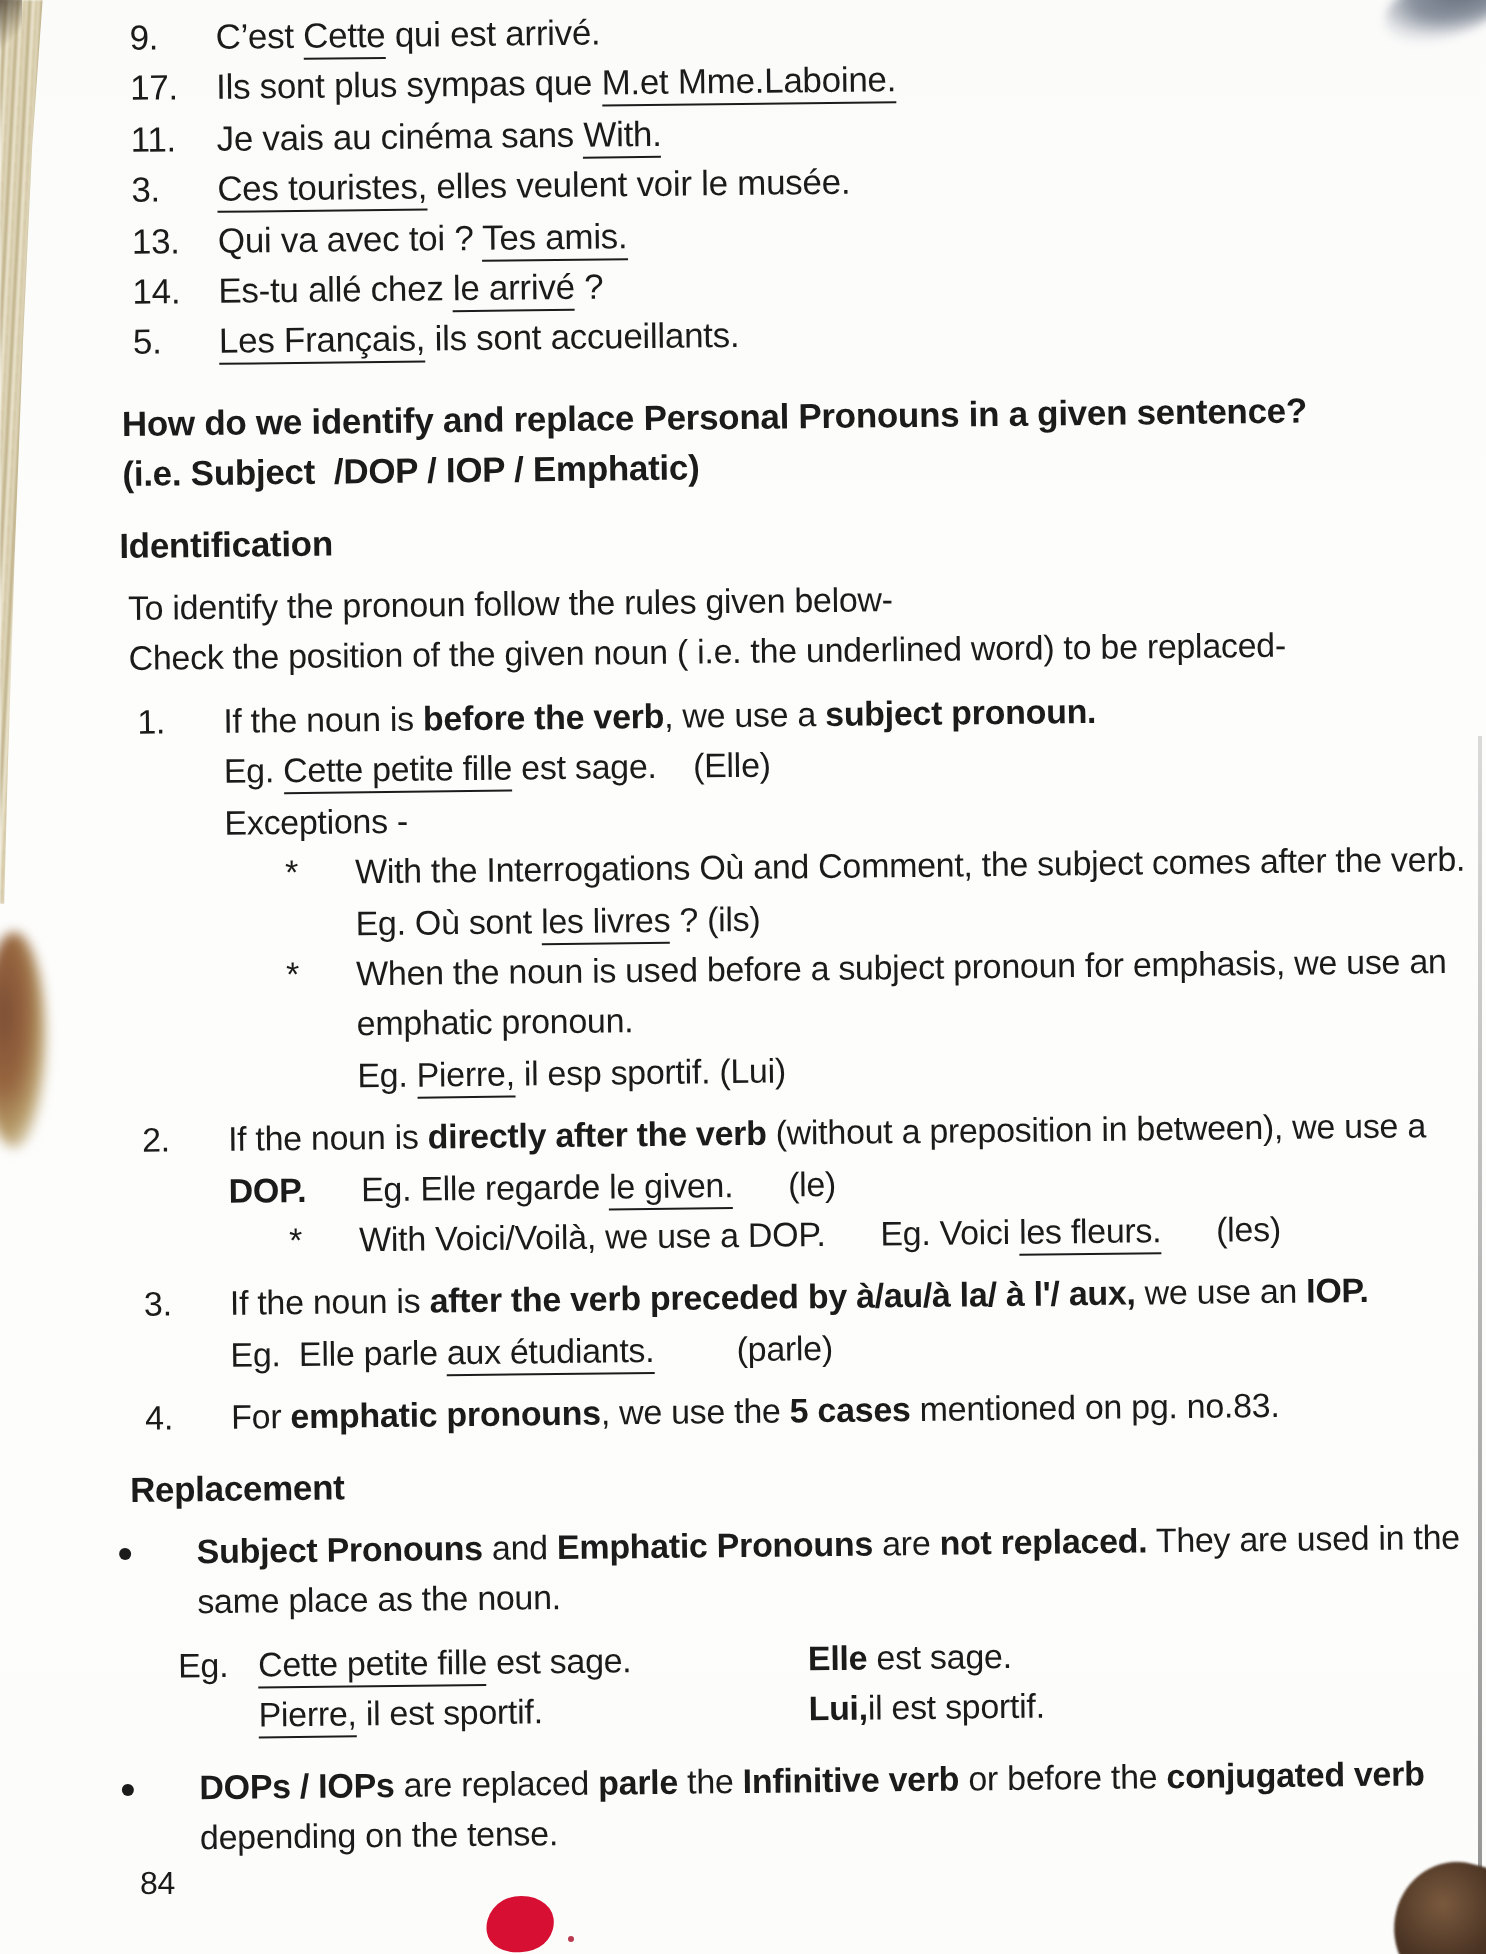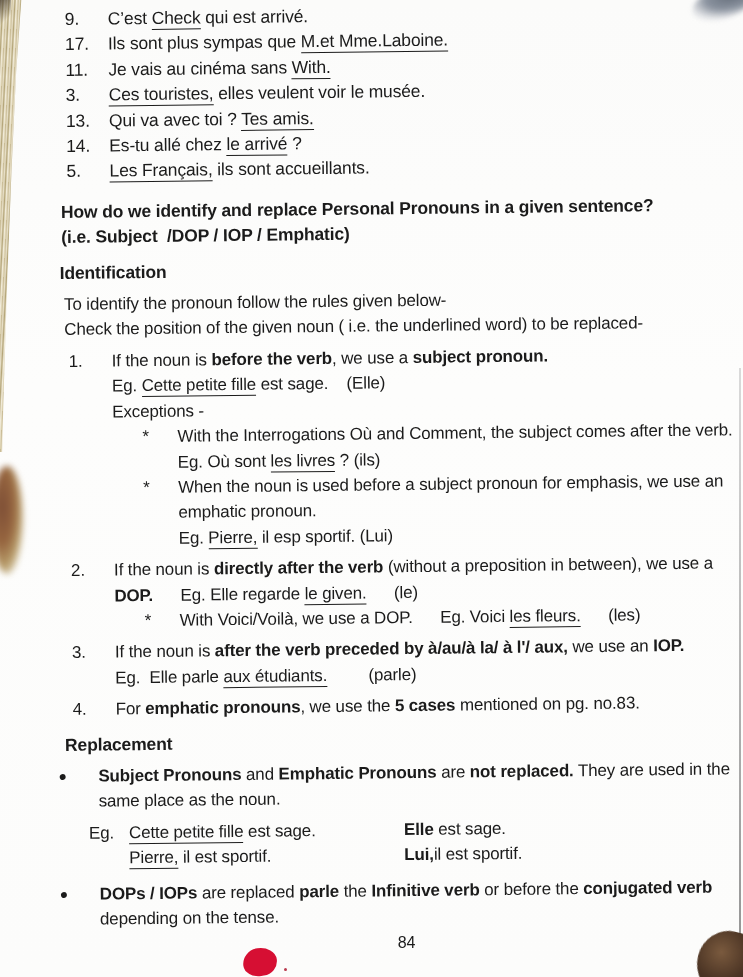--- a/index.html
+++ b/index.html
@@ -29,21 +29,21 @@
   .cont2{padding-left:178px;}
   .bullet{display:flex;padding-left:55px;}
   .bullet .marker{width:40px;flex:none;font-size:14px;line-height:25.4px;}
   .bcont{padding-left:95px;}
   .twocol{display:flex;padding-left:85px;}
   .col-left{width:315px;flex:none;display:flex;}
   .col-left .marker{width:40px;flex:none;}
   .gap-sm{margin-top:6px;}
   .gap-md{margin-top:10px;}
   .gap-lg{margin-top:15px;}
-  .pagenum{margin-top:14px;text-align:center;padding-left:70px;font-size:16px;}
+  .pagenum{margin-top:14px;padding-left:70px;font-size:16px;}
   
   .artifact{position:absolute;pointer-events:none;}
   #left-edge{
     left:0;top:0;width:26px;height:452px;
     background:repeating-linear-gradient(93deg,#c8ba94 0px,#e8e0c8 1.5px,#b4a578 3px,#f2ecda 4.5px,#d8cdaa 6px);
     clip-path:polygon(0 0,82% 0,62% 16%,44% 38%,28% 62%,15% 85%,8% 100%,0 100%);
     filter:blur(0.4px);
   }
   #corner-tl{
     left:-3px;top:-4px;width:14px;height:30px;
@@ -78,21 +78,21 @@
   #ink-speck{left:284px;top:968px;width:3px;height:3px;background:#b93a4e;border-radius:50%;}
 </style>
 </head>
 <body>
 
 <div class="page">
 
   <div class="content">
       <div class="line item">
         <span class="marker">9.</span>
-        <span class="body"><span>C’est </span><span class="u">Check</span><span> qui est arrivé.</span></span>
+        <span class="body"><span>C’est </span><span class="u">Cette</span><span> qui est arrivé.</span></span>
       </div>
       <div class="line item">
         <span class="marker">17.</span>
         <span class="body"><span>Ils sont plus sympas que </span><span class="u">M.et Mme.Laboine.</span></span>
       </div>
       <div class="line item">
         <span class="marker">11.</span>
         <span class="body"><span>Je vais au cinéma sans </span><span class="u">With.</span></span>
       </div>
       <div class="line item">

